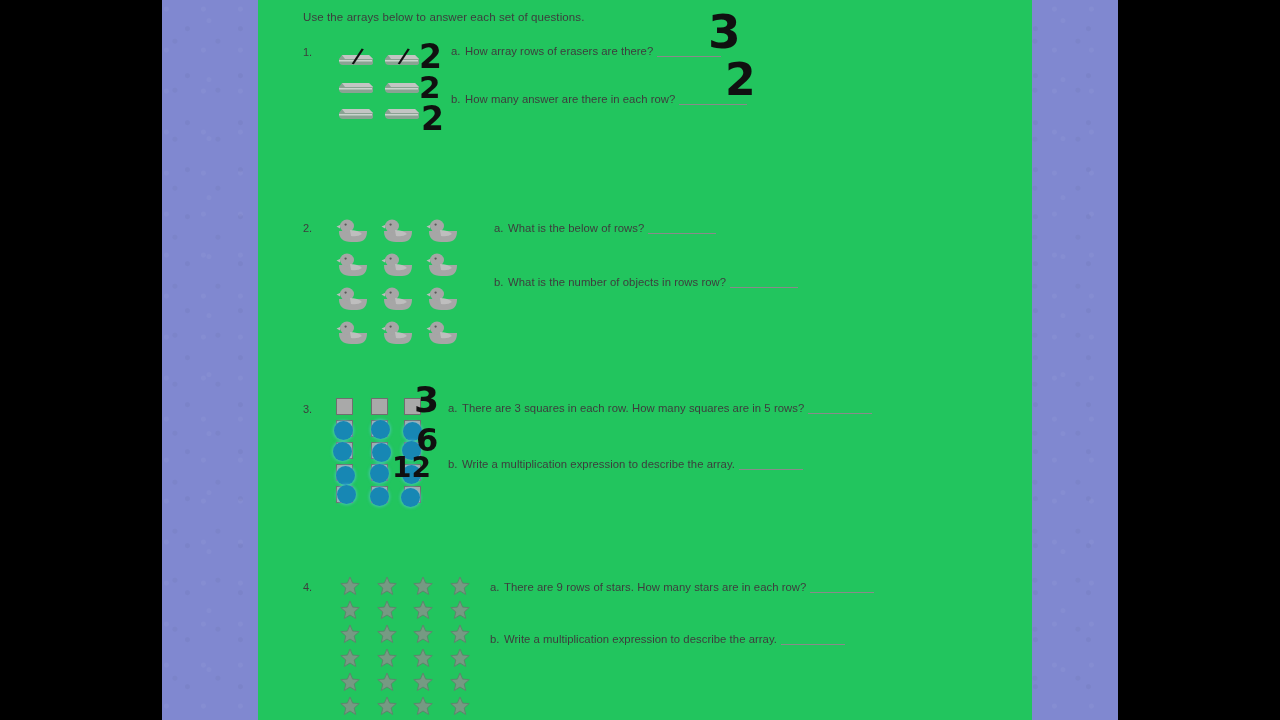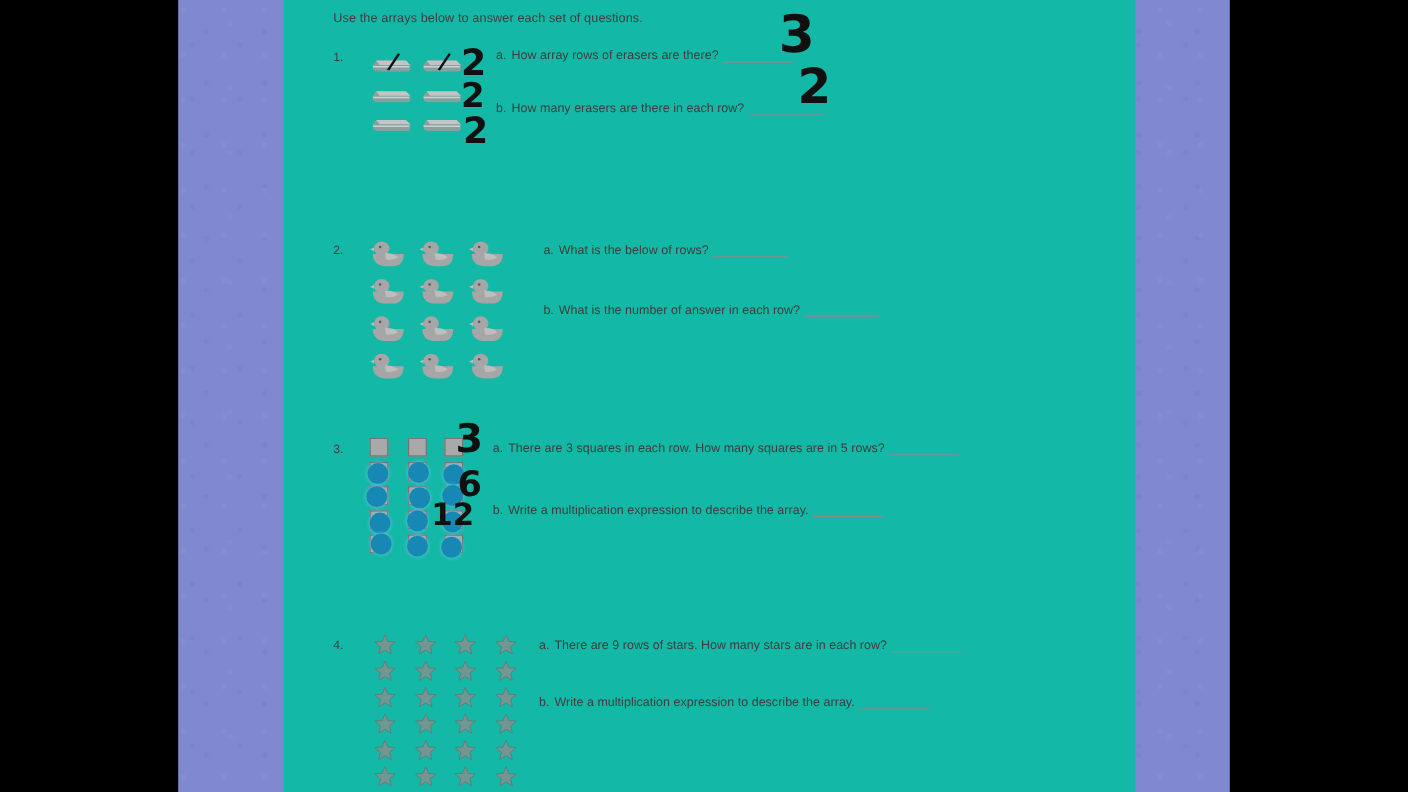--- a/index.html
+++ b/index.html
@@ -52,21 +52,21 @@
     pointer-events:none;
   }
 
   
   #worksheet-page {
     position: absolute;
     top: 0;
     left: 258px;
     width: 774px;
     height: 720px;
-    background: #14b8a6;
+    background: #22c55e;
   }
 
   
   .instruction-line {
     position: absolute;
     left: 45px;
     top: 11px;
     font-size: 11.5px;
     color: #3d3d3d;
     letter-spacing: 0.1px;
@@ -204,21 +204,21 @@
 
       <div class="ink" style="left:161px;top:0px;font-size:33px">2</div>
       <div class="ink" style="left:161px;top:32px;font-size:31px">2</div>
       <div class="ink" style="left:163px;top:62px;font-size:33px">2</div>
 
       <div class="qcol" style="left:193px;top:0;width:560px">
         <div class="qline" style="top:5px">
           <span class="qlabel">a.</span><span class="qtext">How array rows of erasers are there?</span><span class="answer-rule" style="width:64px"></span>
         </div>
         <div class="qline" style="top:53px">
-          <span class="qlabel">b.</span><span class="qtext">How many erasers are there in each row?</span><span class="answer-rule" style="width:68px"></span>
+          <span class="qlabel">b.</span><span class="qtext">How many answer are there in each row?</span><span class="answer-rule" style="width:68px"></span>
         </div>
       </div>
 
       <div class="ink" style="left:450px;top:-32px;font-size:47px">3</div>
       <div class="ink" style="left:467px;top:18px;font-size:44px">2</div>
     </div>
 
     <div class="problem" style="top:218px;height:140px">
 
       <div class="problem-number" style="top:4px">2.</div>
@@ -308,21 +308,21 @@
               <circle cx="9.6" cy="6.6" r="1.15" fill="#5a5a5a"></circle>
               <path d="M14 12 Q22 12 26 16 Q22 19 15 18 Z" fill="#c4c4c4" opacity=".8"></path>
             </svg></div>
         </div>
 
       <div class="qcol" style="left:236px;top:0;width:530px">
         <div class="qline" style="top:4px">
           <span class="qlabel">a.</span><span class="qtext">What is the below of rows?</span><span class="answer-rule" style="width:68px"></span>
         </div>
         <div class="qline" style="top:58px">
-          <span class="qlabel">b.</span><span class="qtext">What is the number of answer in each row?</span><span class="answer-rule" style="width:68px"></span>
+          <span class="qlabel">b.</span><span class="qtext">What is the number of objects in rows row?</span><span class="answer-rule" style="width:68px"></span>
         </div>
       </div>
     </div>
 
     <div class="problem" style="top:396px;height:115px">
 
       <div class="problem-number" style="top:7px">3.</div>
 
       <div class="array-zone" id="array-3" style="left:78px;top:2px;width:84px;height:108px">
           <div class="sq" style="background: rgb(169, 169, 169); left: 0px; top: 0px;"></div>

